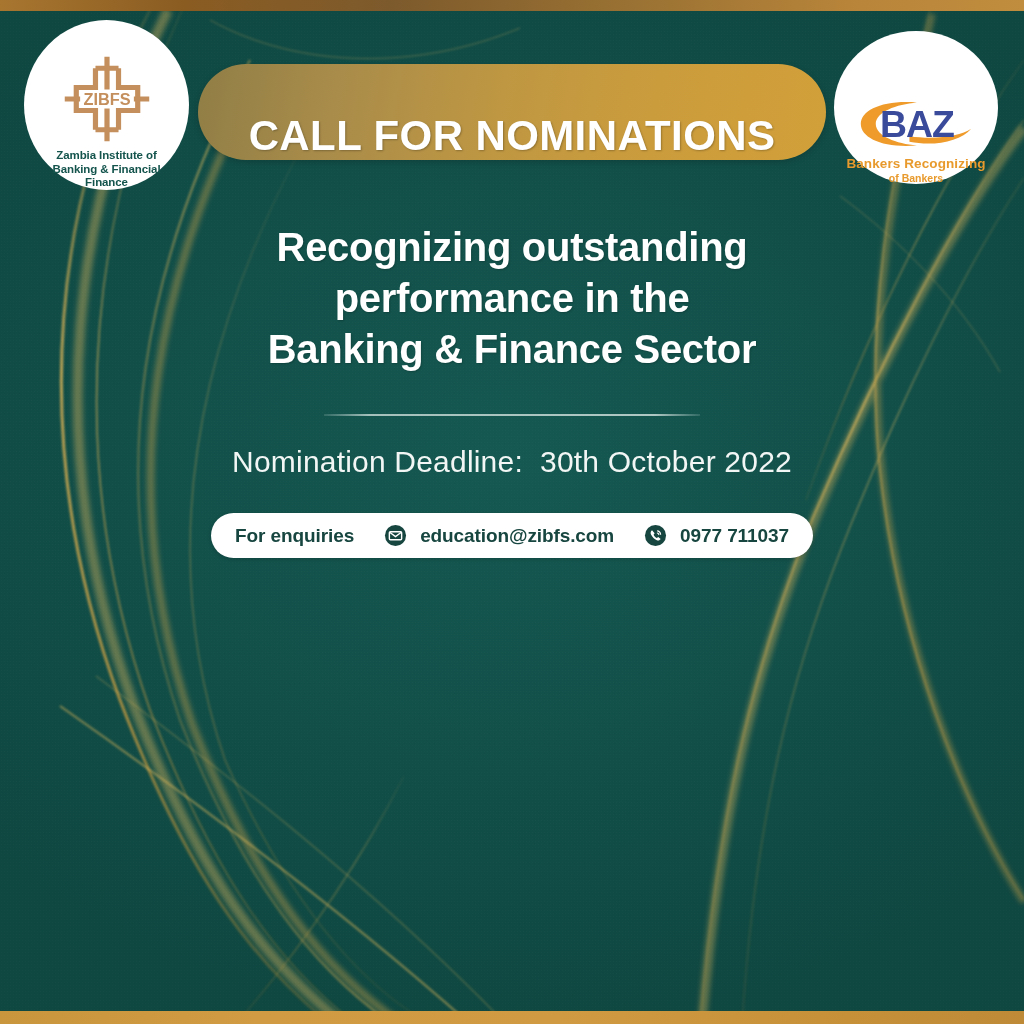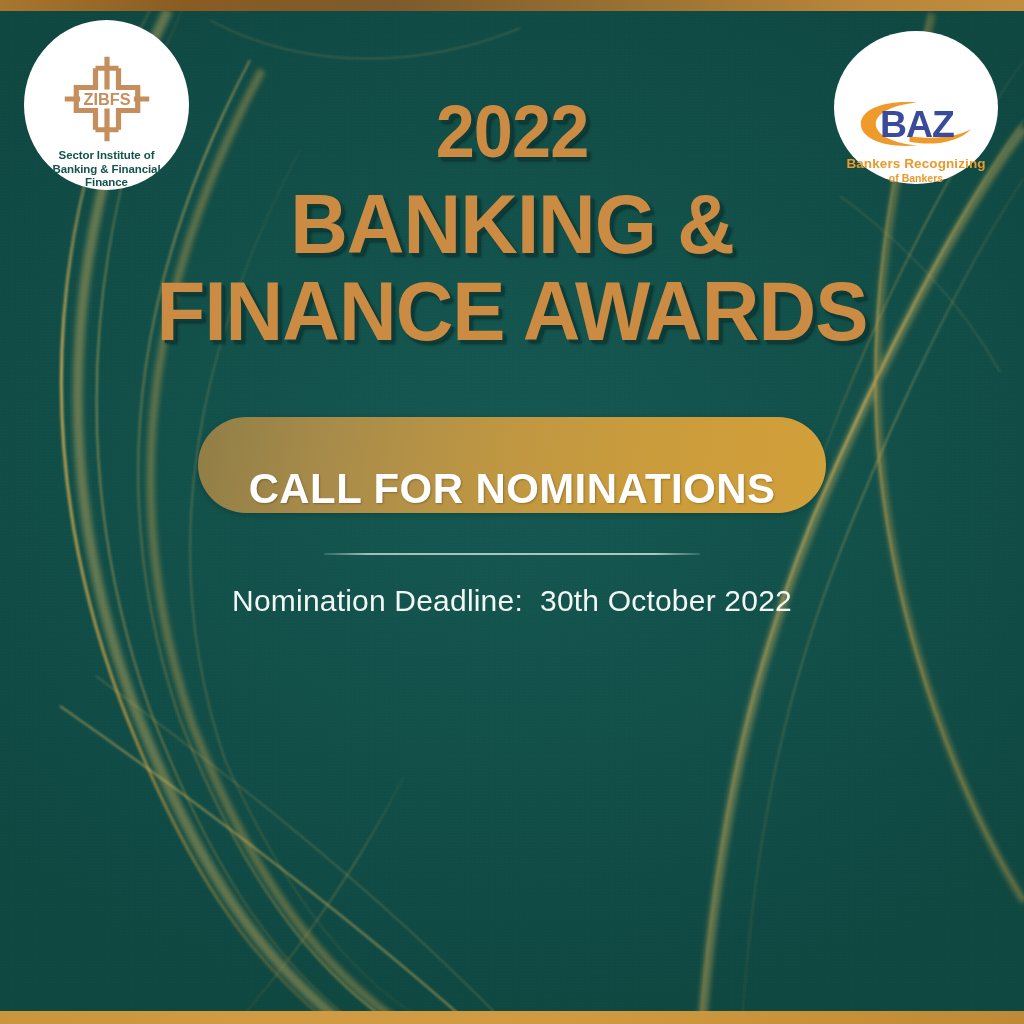--- a/index.html
+++ b/index.html
@@ -280,48 +280,66 @@
         <path d="M62 18 L62 38 L82 38 L82 50"></path>
         <path d="M38 82 L38 62 L18 62 L18 50"></path>
         <path d="M62 82 L62 62 L82 62 L82 50"></path>
         <path d="M38 18 L52 18 M62 18 L48 18"></path>
         <path d="M38 82 L52 82 M62 82 L48 82"></path>
       </g>
       <rect x="22" y="42" width="56" height="17" fill="#ffffff"></rect>
       <text x="50" y="56" text-anchor="middle" font-family="Liberation Sans, sans-serif" font-size="17" font-weight="bold" fill="#c48f5c">ZIBFS</text>
     </svg>
     <div class="cap">
-      <div>Sector Institute of</div>
+      <div>Zambia Institute of</div>
       <div>Banking &amp; Financial</div>
       <div>Finance</div>
     </div>
   </div>
 
   <div class="logo logo-baz">
     <svg class="mark" viewBox="0 0 130 62" aria-hidden="true">
       <path d="M66 8 C 30 5, 6 16, 6 31 C 6 46, 30 57, 66 54 C 44 52, 22 44, 22 31 C 22 18, 44 10, 66 8 Z" fill="#ef9b2b"></path>
       <path d="M58 50 C 84 55, 112 50, 124 36 C 112 44, 86 48, 58 44 Z" fill="#ef9b2b"></path>
       <text x="66" y="45" text-anchor="middle" font-family="Liberation Sans, sans-serif" font-size="40" font-weight="bold" fill="#3b4b9c" letter-spacing="-1">BAZ</text>
     </svg>
     <div class="cap1">Bankers Recognizing</div>
     <div class="cap2">of Bankers</div>
   </div>
 
   <div class="content">
 
-    <div class="title-block">
-      <div class="title-line title-year">2022</div>
-      <div class="title-line title-a">BANKING &amp;</div>
-      <div class="title-line title-b">FINANCE AWARDS</div>
-    </div>
 
     <div class="cta">
       <span class="cta-label">CALL FOR NOMINATIONS</span>
     </div>
 
+    <div class="tagline">
+      <div>Recognizing outstanding</div>
+      <div>performance in the</div>
+      <div>Banking &amp; Finance Sector</div>
+    </div>
 
     <div class="divider"></div>
 
     <div class="deadline">Nomination Deadline:  30th October 2022</div>
 
+    <div class="contact">
+      <span class="contact-text">For enquiries</span>
+      <span class="gap-sm"></span>
+      <svg class="ci" viewBox="0 0 24 24" aria-hidden="true">
+        <circle cx="12" cy="12" r="11" fill="#17453f"></circle>
+        <rect x="5.6" y="8" width="12.8" height="8.4" rx="1.1" fill="none" stroke="#ffffff" stroke-width="1.5"></rect>
+        <path d="M5.9 8.6 L12 13.2 L18.1 8.6" fill="none" stroke="#ffffff" stroke-width="1.5"></path>
+      </svg>
+      <span class="contact-text">education@zibfs.com</span>
+      <span class="gap-sm"></span>
+      <svg class="ci" viewBox="0 0 24 24" aria-hidden="true">
+        <circle cx="12" cy="12" r="11" fill="#17453f"></circle>
+        <path d="M8.4 6.6 C 7.1 7.6, 6.4 9.2, 7.3 11 C 8.6 13.7, 10.9 15.8, 13.4 16.9 C 15.1 17.6, 16.6 16.9, 17.4 15.6 L 14.9 13.6 L 13.3 14.7 C 12.1 14, 10.6 12.5, 10 11.2 L 11.1 9.7 Z" fill="#ffffff"></path>
+        <path d="M14.2 7.2 C 16 7.7, 17.1 9, 17.3 10.7" fill="none" stroke="#ffffff" stroke-width="1.25" stroke-linecap="round"></path>
+        <path d="M13.9 9.4 C 14.9 9.7, 15.4 10.3, 15.5 11.1" fill="none" stroke="#ffffff" stroke-width="1.15" stroke-linecap="round"></path>
+      </svg>
+      <span class="contact-text">0977 711037</span>
+    </div>
 
   </div>
 </div>
 
 </body></html>

